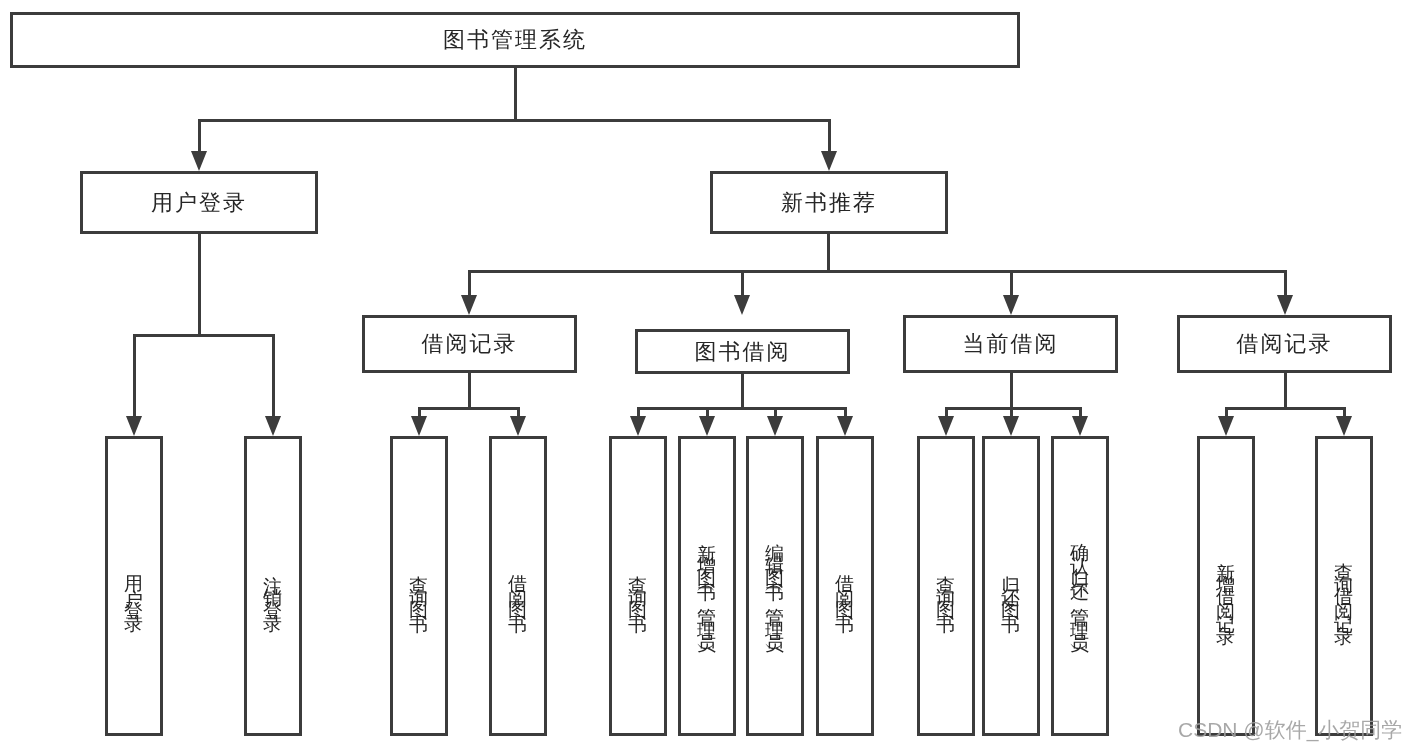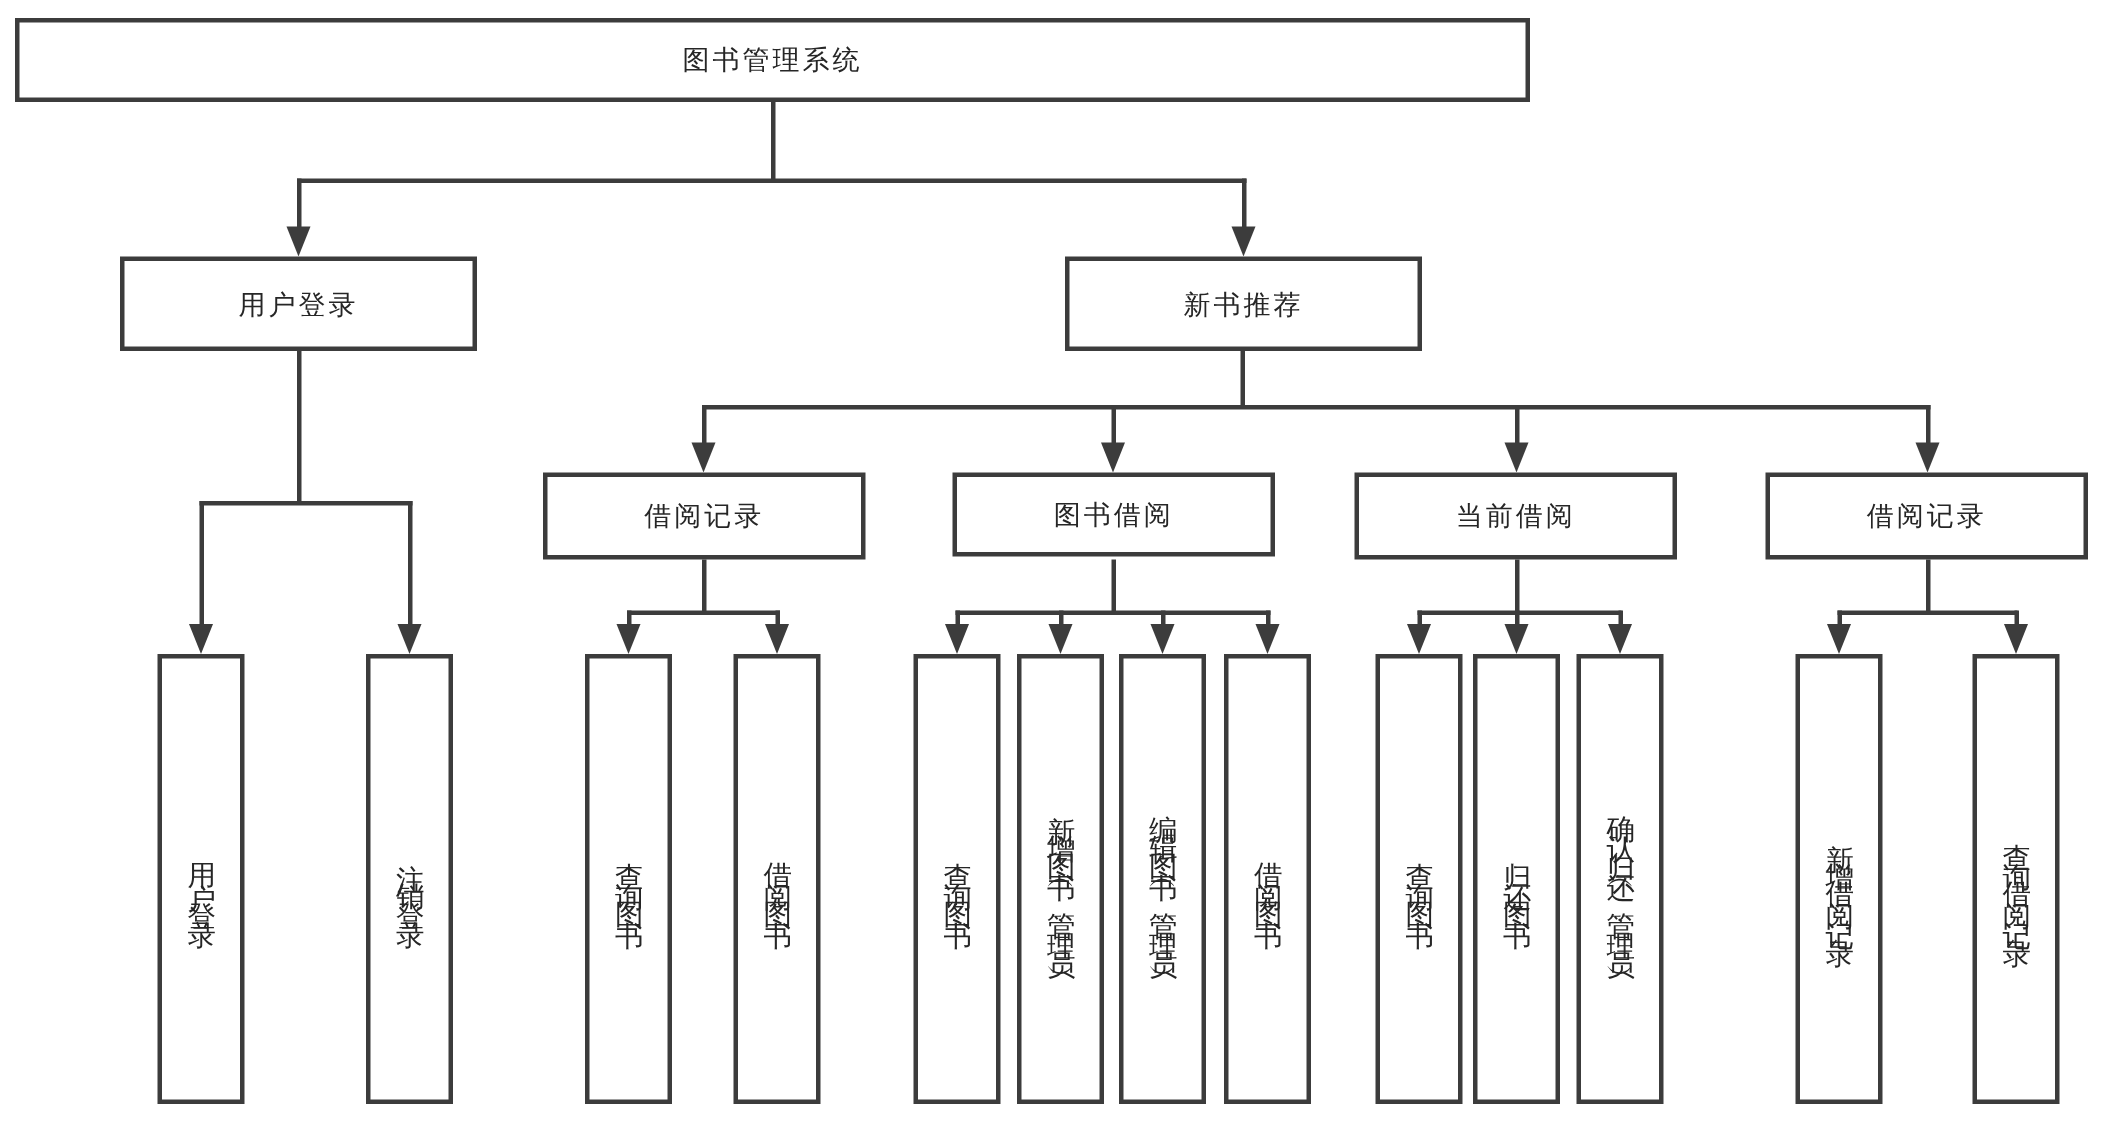--- a/index.html
+++ b/index.html
@@ -5,21 +5,21 @@
   html,body{margin:0;padding:0;background:#ffffff;}
   .canvas{
     position:relative;width:1405px;height:747px;background:#ffffff;overflow:hidden;
     font-family:"Liberation Sans","DejaVu Sans",sans-serif;color:#262626;
   }
   .box{
     position:absolute;box-sizing:border-box;border:3px solid #3c3c3c;background:#ffffff;
     display:flex;align-items:center;justify-content:center;
   }
   .box .lbl{
-    font-size:18px;letter-spacing:2px;color:#262626;white-space:nowrap;
+    font-size:22px;letter-spacing:2px;color:#262626;white-space:nowrap;
   }
   .leaf .lbl{
     writing-mode:vertical-rl;text-orientation:mixed;
     font-size:19px;letter-spacing:13px;line-height:1;white-space:nowrap;
   }
   .vl{position:absolute;width:3px;background:#3c3c3c;}
   .hl{position:absolute;height:3px;background:#3c3c3c;}
   .arw{
     position:absolute;width:0;height:0;
     border-left:8px solid transparent;border-right:8px solid transparent;
@@ -67,21 +67,21 @@
   <div class="vl" style="left:741px;top:270px;height:27px"></div>
   <div class="arw" style="left:734px;top:295px"></div>
   <div class="vl" style="left:1010px;top:270px;height:27px"></div>
   <div class="arw" style="left:1003px;top:295px"></div>
   <div class="vl" style="left:1284px;top:270px;height:27px"></div>
   <div class="arw" style="left:1277px;top:295px"></div>
 
   <div class="box" style="left:362px;top:315px;width:215px;height:58px">
     <span class="lbl">借阅记录</span>
   </div>
-  <div class="box" style="left:635px;top:315px;width:215px;height:56px">
+  <div class="box" style="left:635px;top:329px;width:215px;height:45px">
     <span class="lbl">图书借阅</span>
   </div>
   <div class="box" style="left:1177px;top:315px;width:215px;height:58px">
     <span class="lbl">借阅记录</span>
   </div>
   <div class="box" style="left:903px;top:315px;width:215px;height:58px">
     <span class="lbl">当前借阅</span>
   </div>
 
   <div class="vl" style="left:468px;top:373px;height:36px"></div>
@@ -155,14 +155,15 @@
     <span class="lbl">确认归还（管理员）</span>
   </div>
 
   <div class="box leaf" style="left:1197px;top:436px;width:58px;height:300px">
     <span class="lbl">新增借阅记录</span>
   </div>
   <div class="box leaf" style="left:1315px;top:436px;width:58px;height:300px">
     <span class="lbl">查询借阅记录</span>
   </div>
 
+  <div class="watermark">CSDN @软件_小贺同学</div>
 
 </div>
 
 </body></html>

